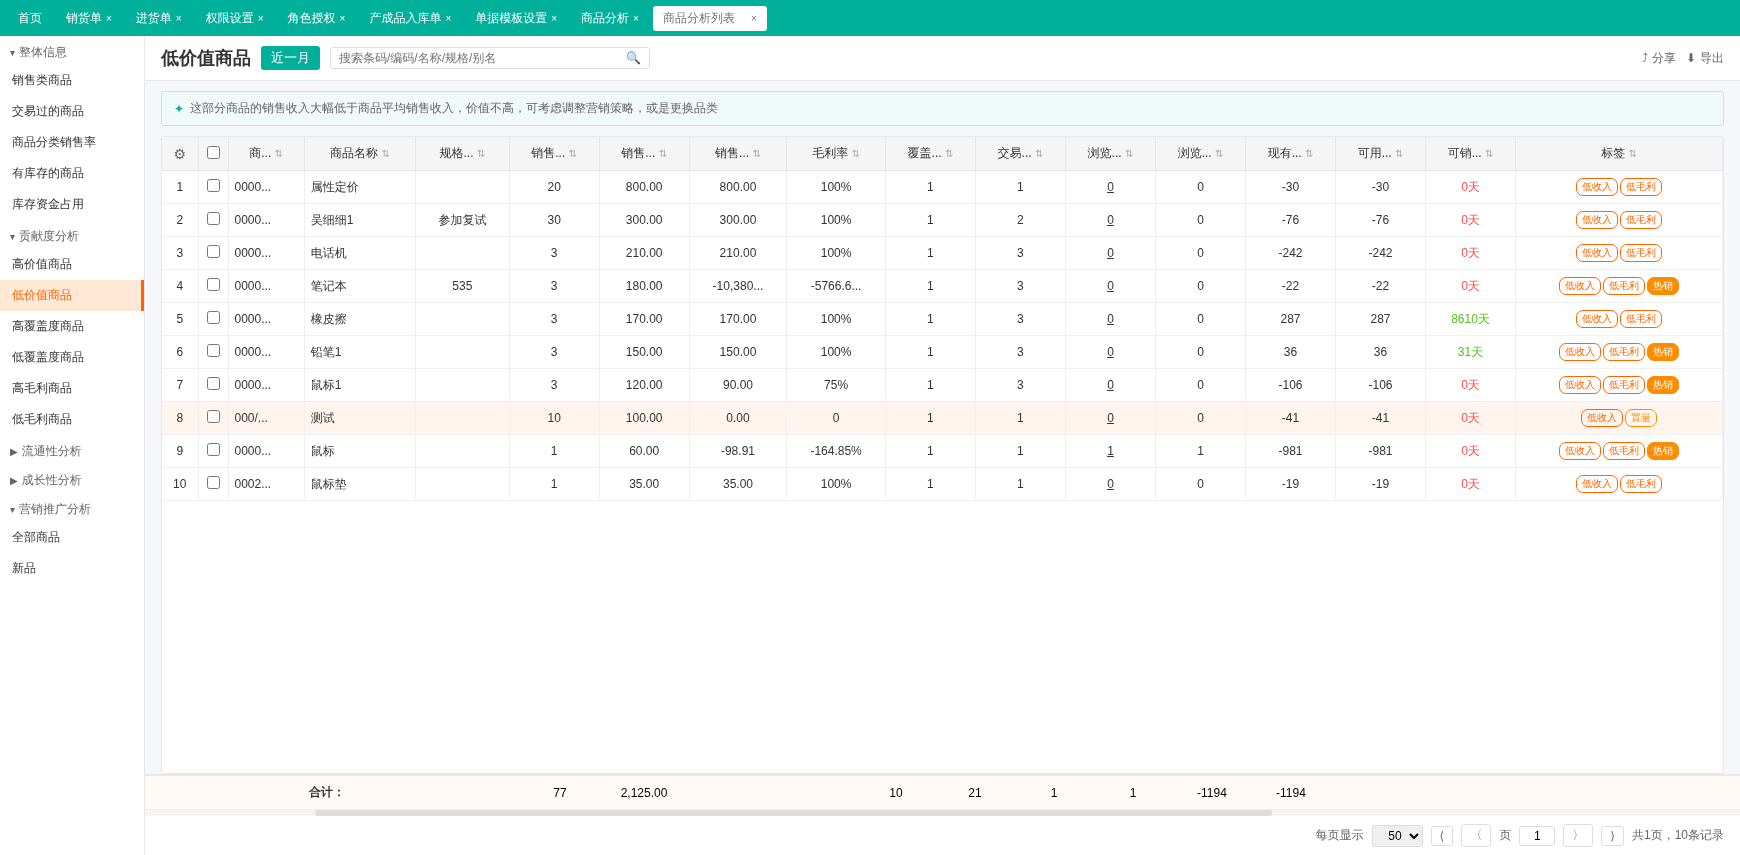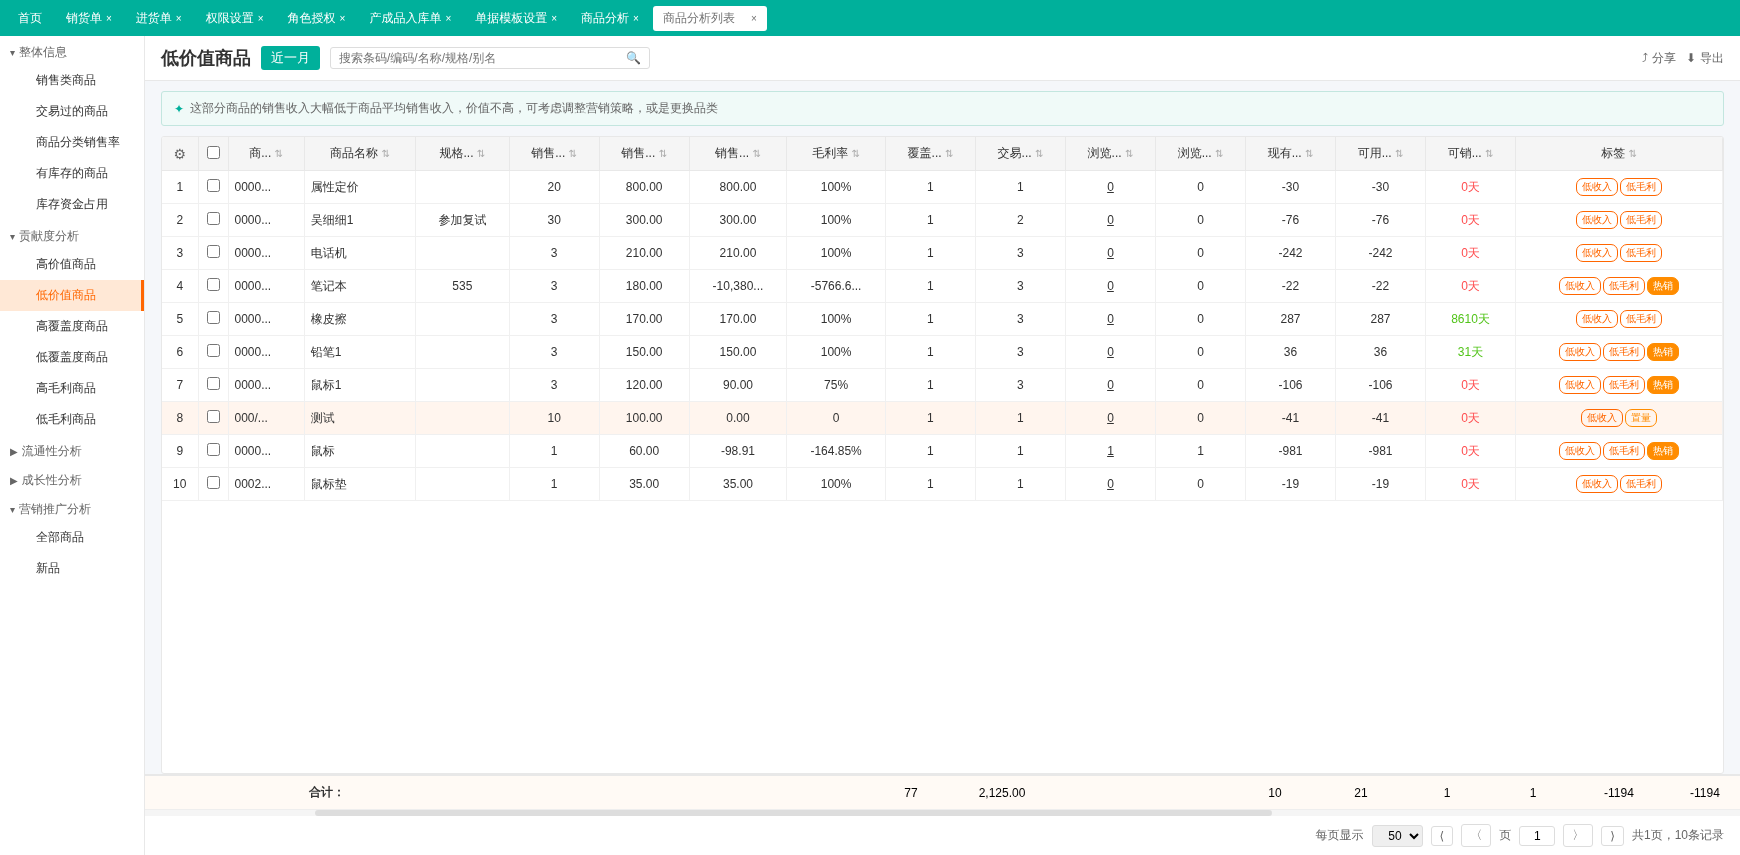--- a/index.html
+++ b/index.html
@@ -46,21 +46,21 @@
     .sidebar-group-title {
       color: #666;
       padding: 8px 10px 4px 10px;
       font-size: 12px;
       display: flex;
       align-items: center;
       gap: 4px;
     }
     .sidebar-group-title .arrow { font-size: 10px; }
     .sidebar-item {
-      padding: 7px 10px 7px 36px;
+      padding: 7px 10px 7px 12px;
       cursor: pointer;
       color: #333;
       font-size: 12px;
     }
     .sidebar-item.active { background: #ffe8d6; color: #ff6600; border-right: 3px solid #ff6600; }
 
     
     .content-area {
       flex: 1;
       display: flex;
@@ -594,21 +594,21 @@
       <td style="color:#ff4d4f;">0天</td>
       <td><span class="tag tag-orange">低收入</span><span class="tag tag-orange">低毛利</span></td>
     </tr>
             </tbody>
         </table>
       </div>
 
       <div class="table-footer">
         <div style="background:#fffaf5; padding: 8px 0; border-bottom:1px solid #eee; display:flex; align-items:center; font-size:12px;">
           <div style="width:380px; text-align:center; padding-right:16px; font-weight:bold; color:#333;">合计：</div>
-          <div style="display:flex; flex:1; gap:16px; align-items:center;justify-content:flex-end;">
+          <div style="display:flex; flex:1; gap:9px; align-items:center;">
             <div style="width:70px; text-align:center;">77</div>
             <div style="width:80px; text-align:center;">2,125.00</div>
             <div style="width:80px; text-align:center;"></div>
             <div style="width:70px; text-align:center;"></div>
             <div style="width:70px; text-align:center;">10</div>
             <div style="width:70px; text-align:center;">21</div>
             <div style="width:70px; text-align:center;">1</div>
             <div style="width:70px; text-align:center;">1</div>
             <div style="width:70px; text-align:center;">-1194</div>
             <div style="width:70px; text-align:center;">-1194</div>

